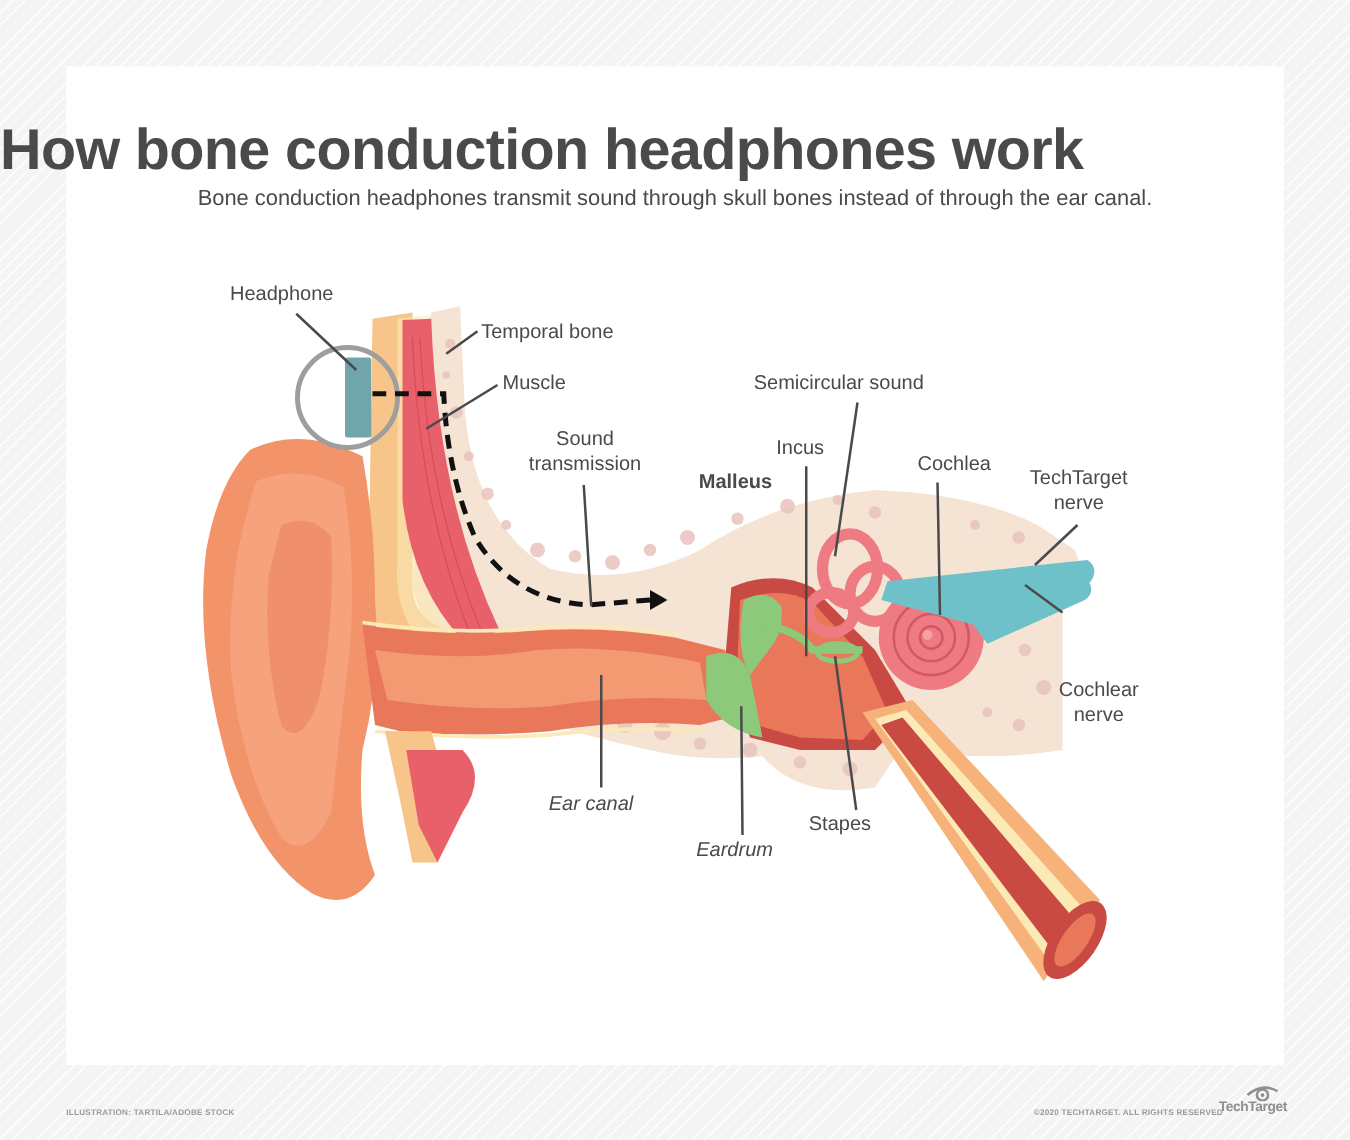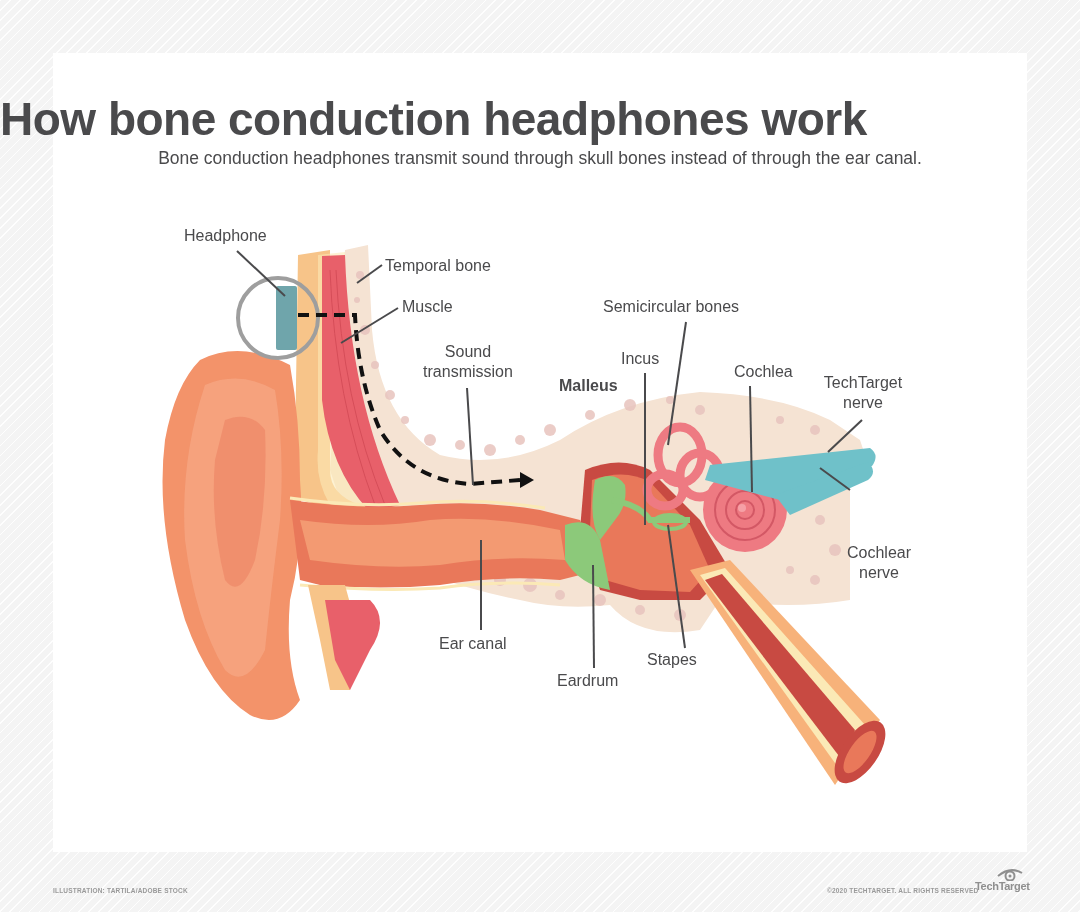--- a/index.html
+++ b/index.html
@@ -166,34 +166,34 @@
   </g>
 </svg>
 
 <div class="lbl" style="left:184px; top:226px;">Headphone</div>
 <div class="lbl" style="left:385px; top:256px;">Temporal bone</div>
 <div class="lbl" style="left:402px; top:297px;">Muscle</div>
 <div class="lbl" style="left:412px; top:342px; width:112px;">
   <div>Sound</div>
   <div>transmission</div>
 </div>
-<div class="lbl" style="left:603px; top:297px;">Semicircular bones</div>
+<div class="lbl" style="left:603px; top:297px;">Semicircular sound</div>
 <div class="lbl" style="left:621px; top:349px;">Incus</div>
 <div class="lbl" style="left:559px; top:376px;font-weight:bold;">Malleus</div>
 <div class="lbl" style="left:714px; top:362px;margin-left:20px;">Cochlea</div>
 <div class="lbl" style="left:815px; top:373px; width:96px;">
   <div>TechTarget</div>
   <div>nerve</div>
 </div>
 <div class="lbl" style="left:836px; top:495px; width:86px;margin-top:48px;">
   <div>Cochlear</div>
   <div>nerve</div>
 </div>
-<div class="lbl" style="left:439px; top:634px;">Ear canal</div>
-<div class="lbl" style="left:557px; top:671px;">Eardrum</div>
+<div class="lbl" style="left:439px; top:634px;font-style:italic;">Ear canal</div>
+<div class="lbl" style="left:557px; top:671px;font-style:italic;">Eardrum</div>
 <div class="lbl" style="left:647px; top:650px;">Stapes</div>
 
 <div class="foot" style="left:53px; top:887px;">ILLUSTRATION: TARTILA/ADOBE STOCK</div>
 <div class="foot" style="left:827px; top:887px;">©2020 TECHTARGET. ALL RIGHTS RESERVED</div>
 <svg style="position:absolute; left:996px; top:867px;" width="28" height="14" viewBox="0 0 28 14">
   <path d="M2 9 Q14 -1 26 6" stroke="#8f8f8f" stroke-width="2" fill="none"></path>
   <circle cx="14" cy="9" r="4.5" fill="none" stroke="#8f8f8f" stroke-width="2"></circle>
   <circle cx="14" cy="9" r="1.5" fill="#8f8f8f"></circle>
 </svg>
 <div class="brand">TechTarget</div>

